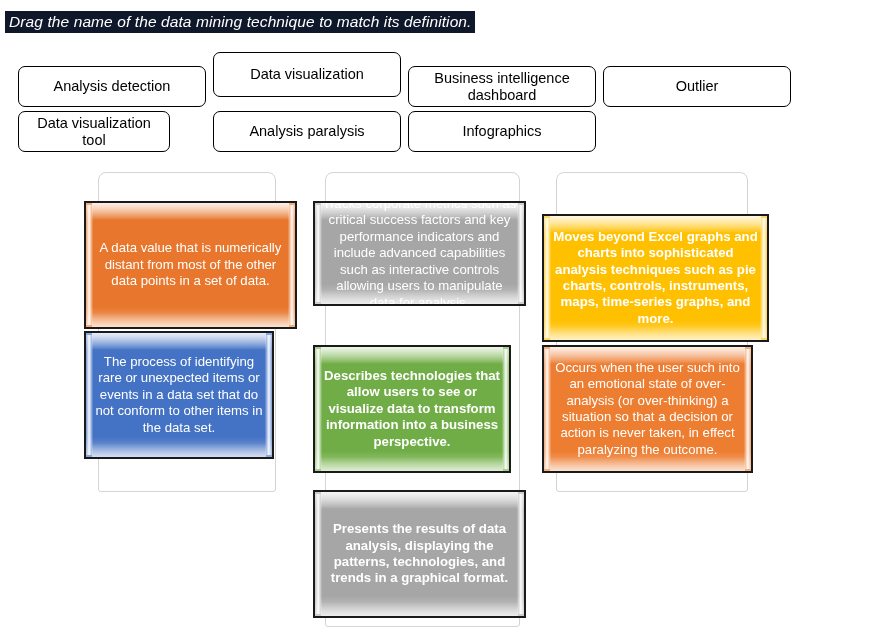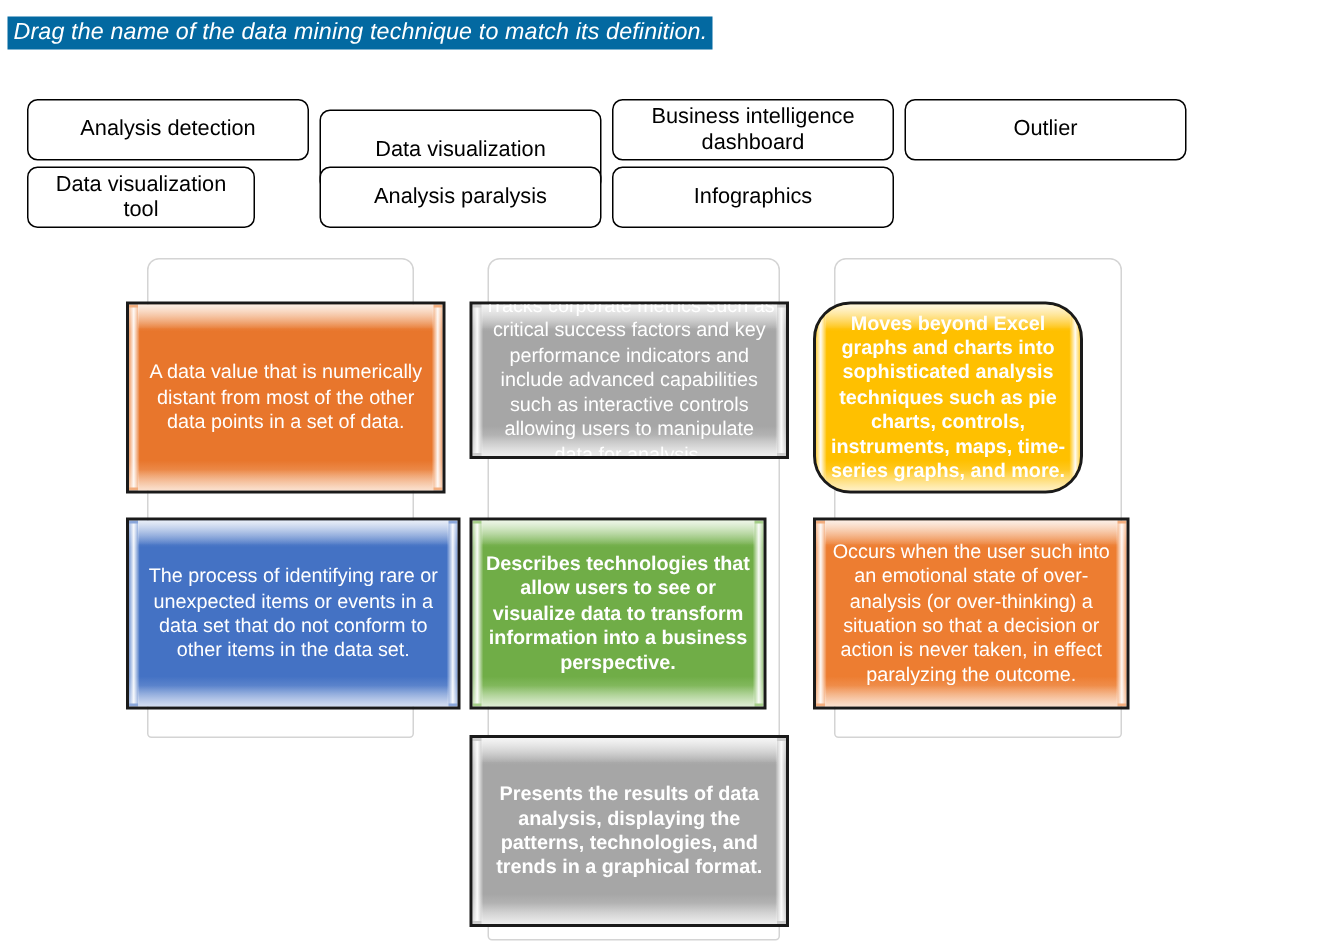--- a/index.html
+++ b/index.html
@@ -14,21 +14,21 @@
     overflow: hidden;
     font-family: "Liberation Sans", sans-serif;
     -webkit-font-smoothing: antialiased;
   }
 
   
   #instruction-bar {
     position: absolute;
     left: 5px;
     top: 11px;
-    background: #0369a1;
+    background: #0f172a;
     color: #ffffff;
     font-style: italic;
     font-size: 15.5px;
     line-height: 19px;
     padding: 1px 3px 2px 4px;
     white-space: nowrap;
     letter-spacing: 0.1px;
   }
 
   
@@ -132,21 +132,21 @@
 <div id="drop-zone-layer">
     <div class="drop-zone" style="left: 98px; top: 172px; width: 178px; height: 320px;"></div>
     <div class="drop-zone" style="left: 325px; top: 172px; width: 195px; height: 455px;"></div>
     <div class="drop-zone" style="left: 556px; top: 172px; width: 192px; height: 320px;"></div>
   </div>
 
 <div id="term-layer">
     <div class="term-tile" style="left: 18px; top: 66px; width: 188px; height: 41px;">
       <span>Analysis detection</span>
     </div>
-    <div class="term-tile" style="left: 213px; top: 73px; width: 188px; height: 55px;">
+    <div class="term-tile" style="left: 213px; top: 52px; width: 188px; height: 45px;">
       <span>Data visualization</span>
     </div>
     <div class="term-tile" style="left: 408px; top: 66px; width: 188px; height: 41px;">
       <span>Business intelligence dashboard</span>
     </div>
     <div class="term-tile" style="left: 603px; top: 66px; width: 188px; height: 41px;">
       <span>Outlier</span>
     </div>
     <div class="term-tile" style="left: 18px; top: 111px; width: 152px; height: 41px;">
       <span>Data visualization tool</span>
@@ -167,28 +167,28 @@
         <div class="txt">A data value that is numerically distant from most of the other data points in a set of data.</div>
       </div>
     </div>
     <div class="def-card" style="left: 313px; top: 201px; width: 213px; height: 105px; background: linear-gradient(rgb(208, 208, 208) 0px, rgb(166, 166, 166) 18px, rgb(166, 166, 166) calc(100% - 20px), rgb(208, 208, 208) 100%);">
       <div class="inner">
         <div class="bevel-l"></div>
         <div class="bevel-r"></div>
         <div class="txt">Tracks corporate metrics such as critical success factors and key performance indicators and include advanced capabilities such as interactive controls allowing users to manipulate data for analysis.</div>
       </div>
     </div>
-    <div class="def-card bold" style="left: 542px; top: 201px; width: 180px; height: 128px; background: linear-gradient(rgb(255, 217, 102) 0px, rgb(255, 192, 0) 18px, rgb(255, 192, 0) calc(100% - 20px), rgb(255, 217, 102) 100%); border-radius: 25px;">
+    <div class="def-card bold" style="left: 542px; top: 214px; width: 227px; height: 128px; background: linear-gradient(rgb(255, 217, 102) 0px, rgb(255, 192, 0) 18px, rgb(255, 192, 0) calc(100% - 20px), rgb(255, 217, 102) 100%);">
       <div class="inner">
         <div class="bevel-l"></div>
         <div class="bevel-r"></div>
         <div class="txt">Moves beyond Excel graphs and charts into sophisticated analysis techniques such as pie charts, controls, instruments, maps, time-series graphs, and more.</div>
       </div>
     </div>
-    <div class="def-card" style="left: 84px; top: 345px; width: 223px; height: 128px; background: linear-gradient(rgb(143, 170, 220) 0px, rgb(68, 114, 196) 18px, rgb(68, 114, 196) calc(100% - 20px), rgb(143, 170, 220) 100%);">
+    <div class="def-card" style="left: 84px; top: 331px; width: 190px; height: 128px; background: linear-gradient(rgb(143, 170, 220) 0px, rgb(68, 114, 196) 18px, rgb(68, 114, 196) calc(100% - 20px), rgb(143, 170, 220) 100%);">
       <div class="inner">
         <div class="bevel-l"></div>
         <div class="bevel-r"></div>
         <div class="txt">The process of identifying rare or unexpected items or events in a data set that do not conform to other items in the data set.</div>
       </div>
     </div>
     <div class="def-card bold" style="left: 313px; top: 345px; width: 198px; height: 128px; background: linear-gradient(rgb(169, 209, 142) 0px, rgb(112, 173, 71) 18px, rgb(112, 173, 71) calc(100% - 20px), rgb(169, 209, 142) 100%);">
       <div class="inner">
         <div class="bevel-l"></div>
         <div class="bevel-r"></div>

